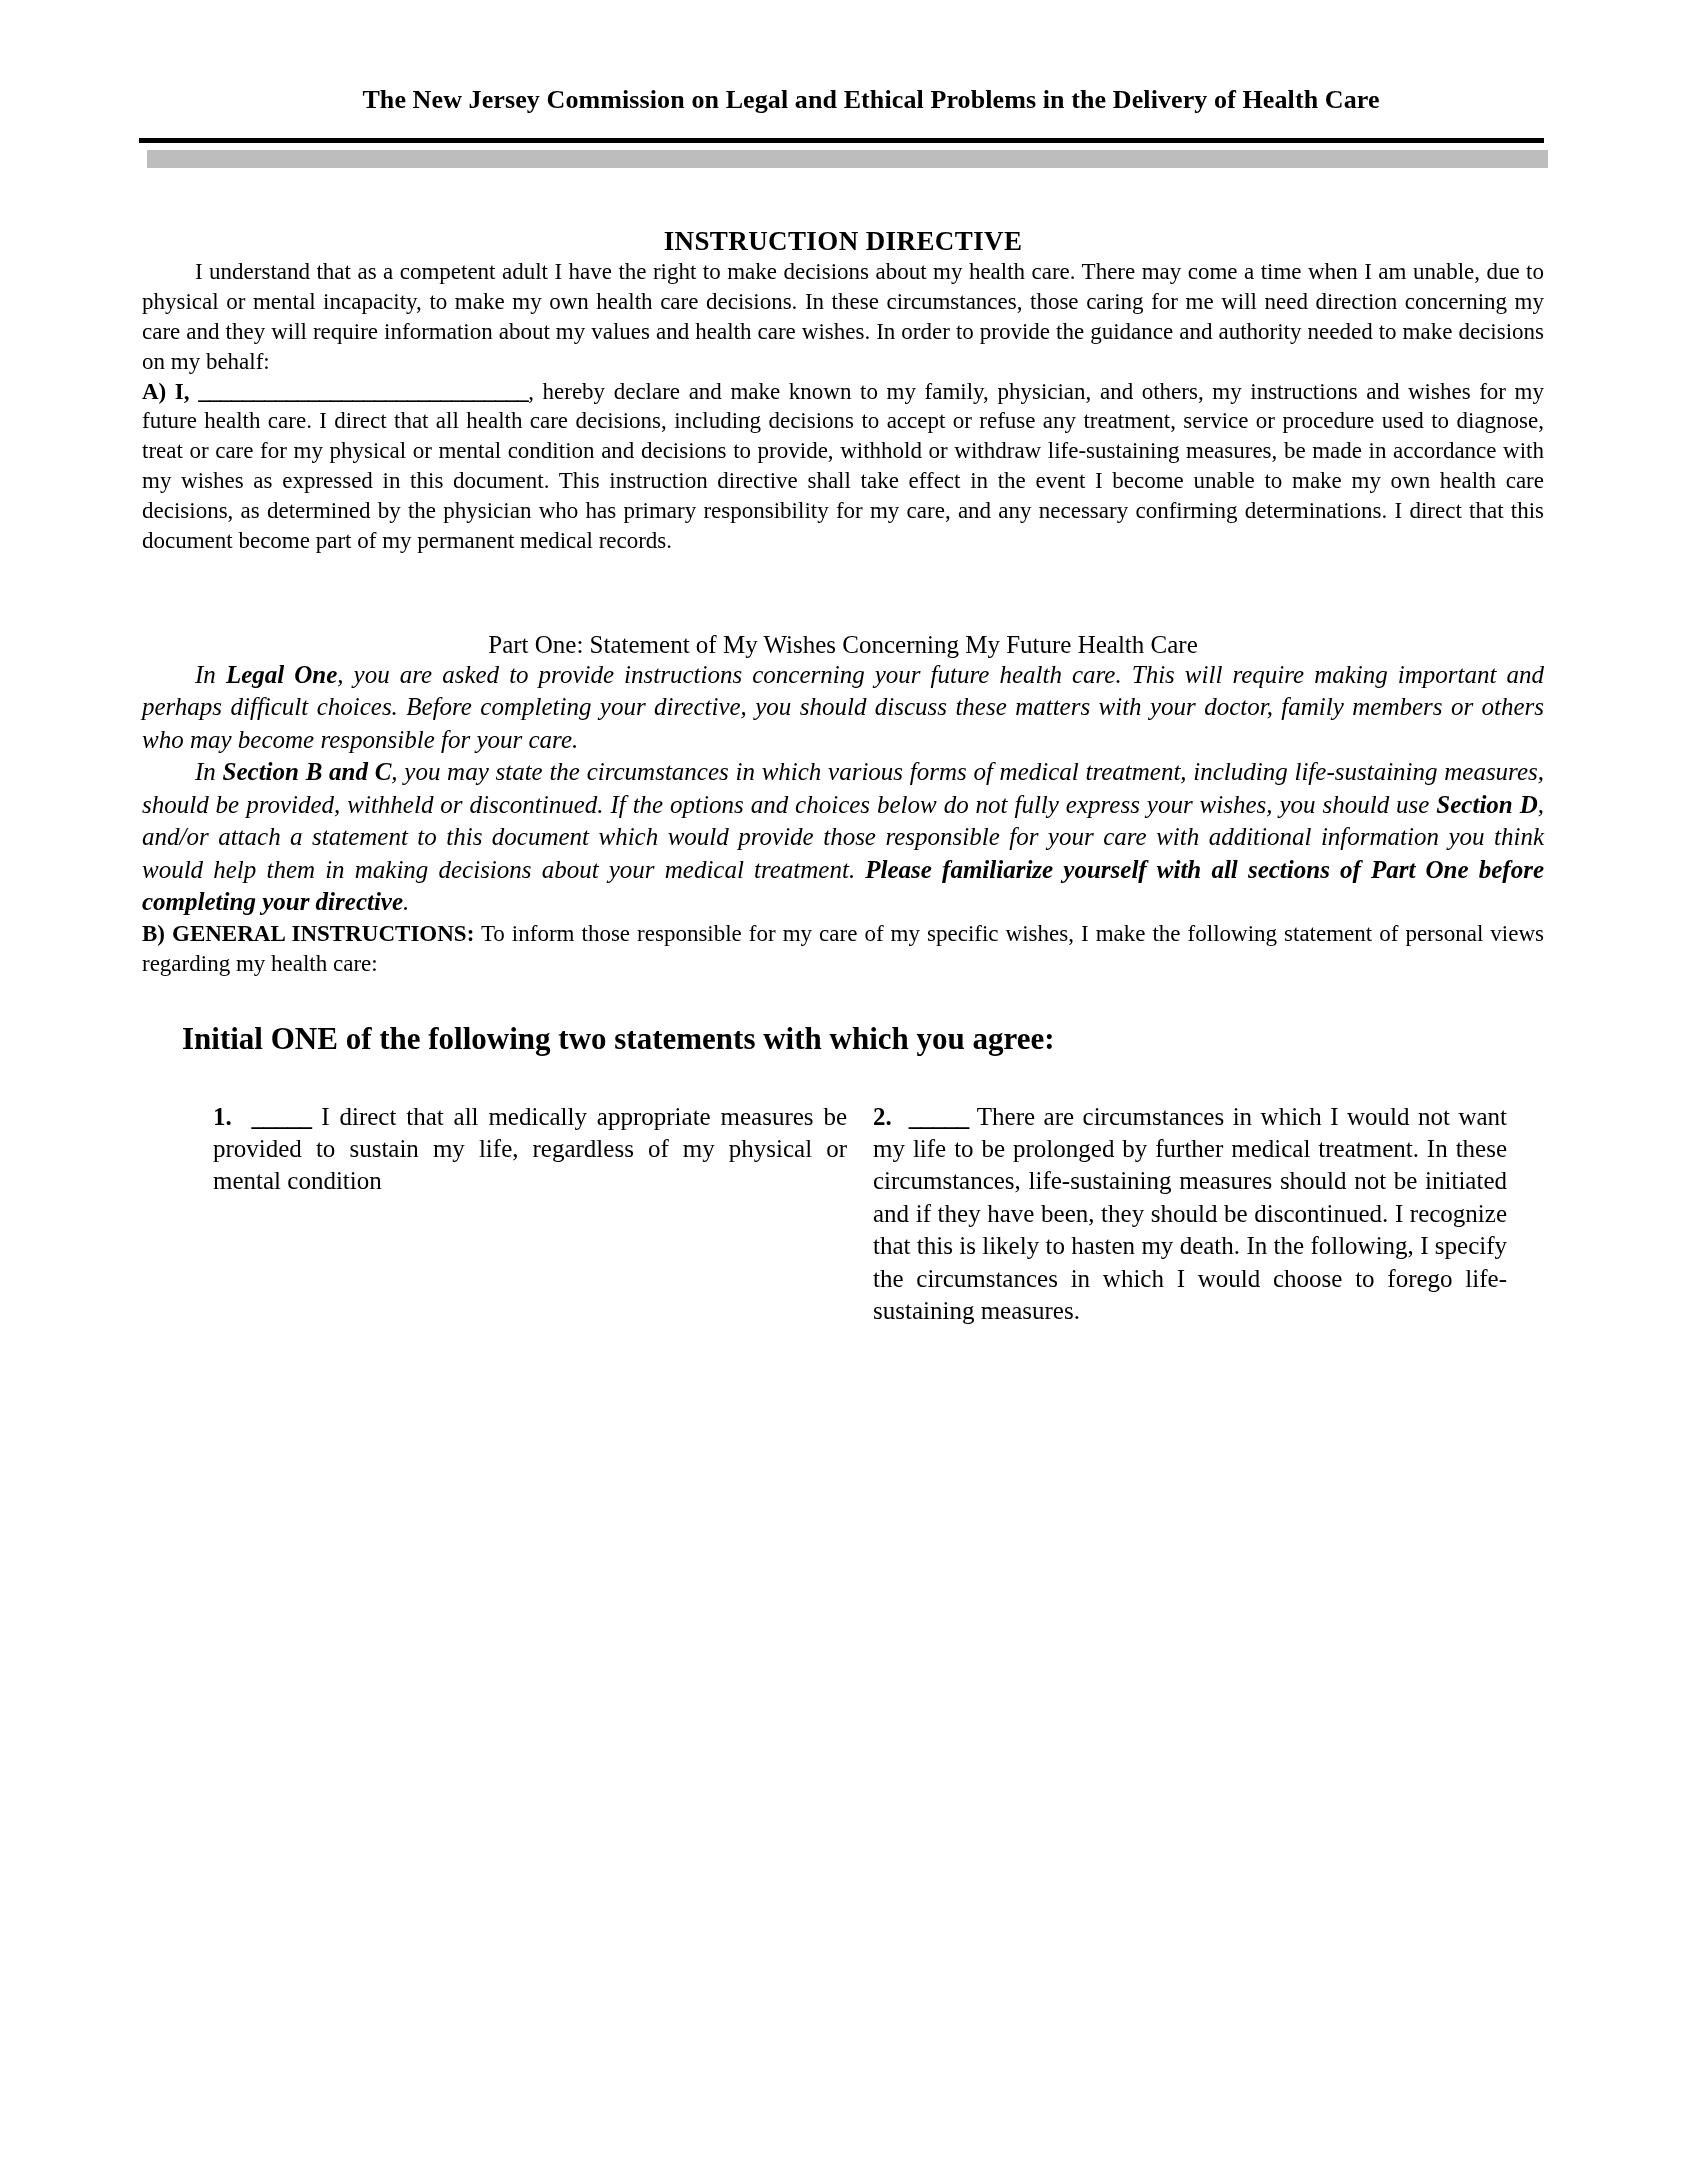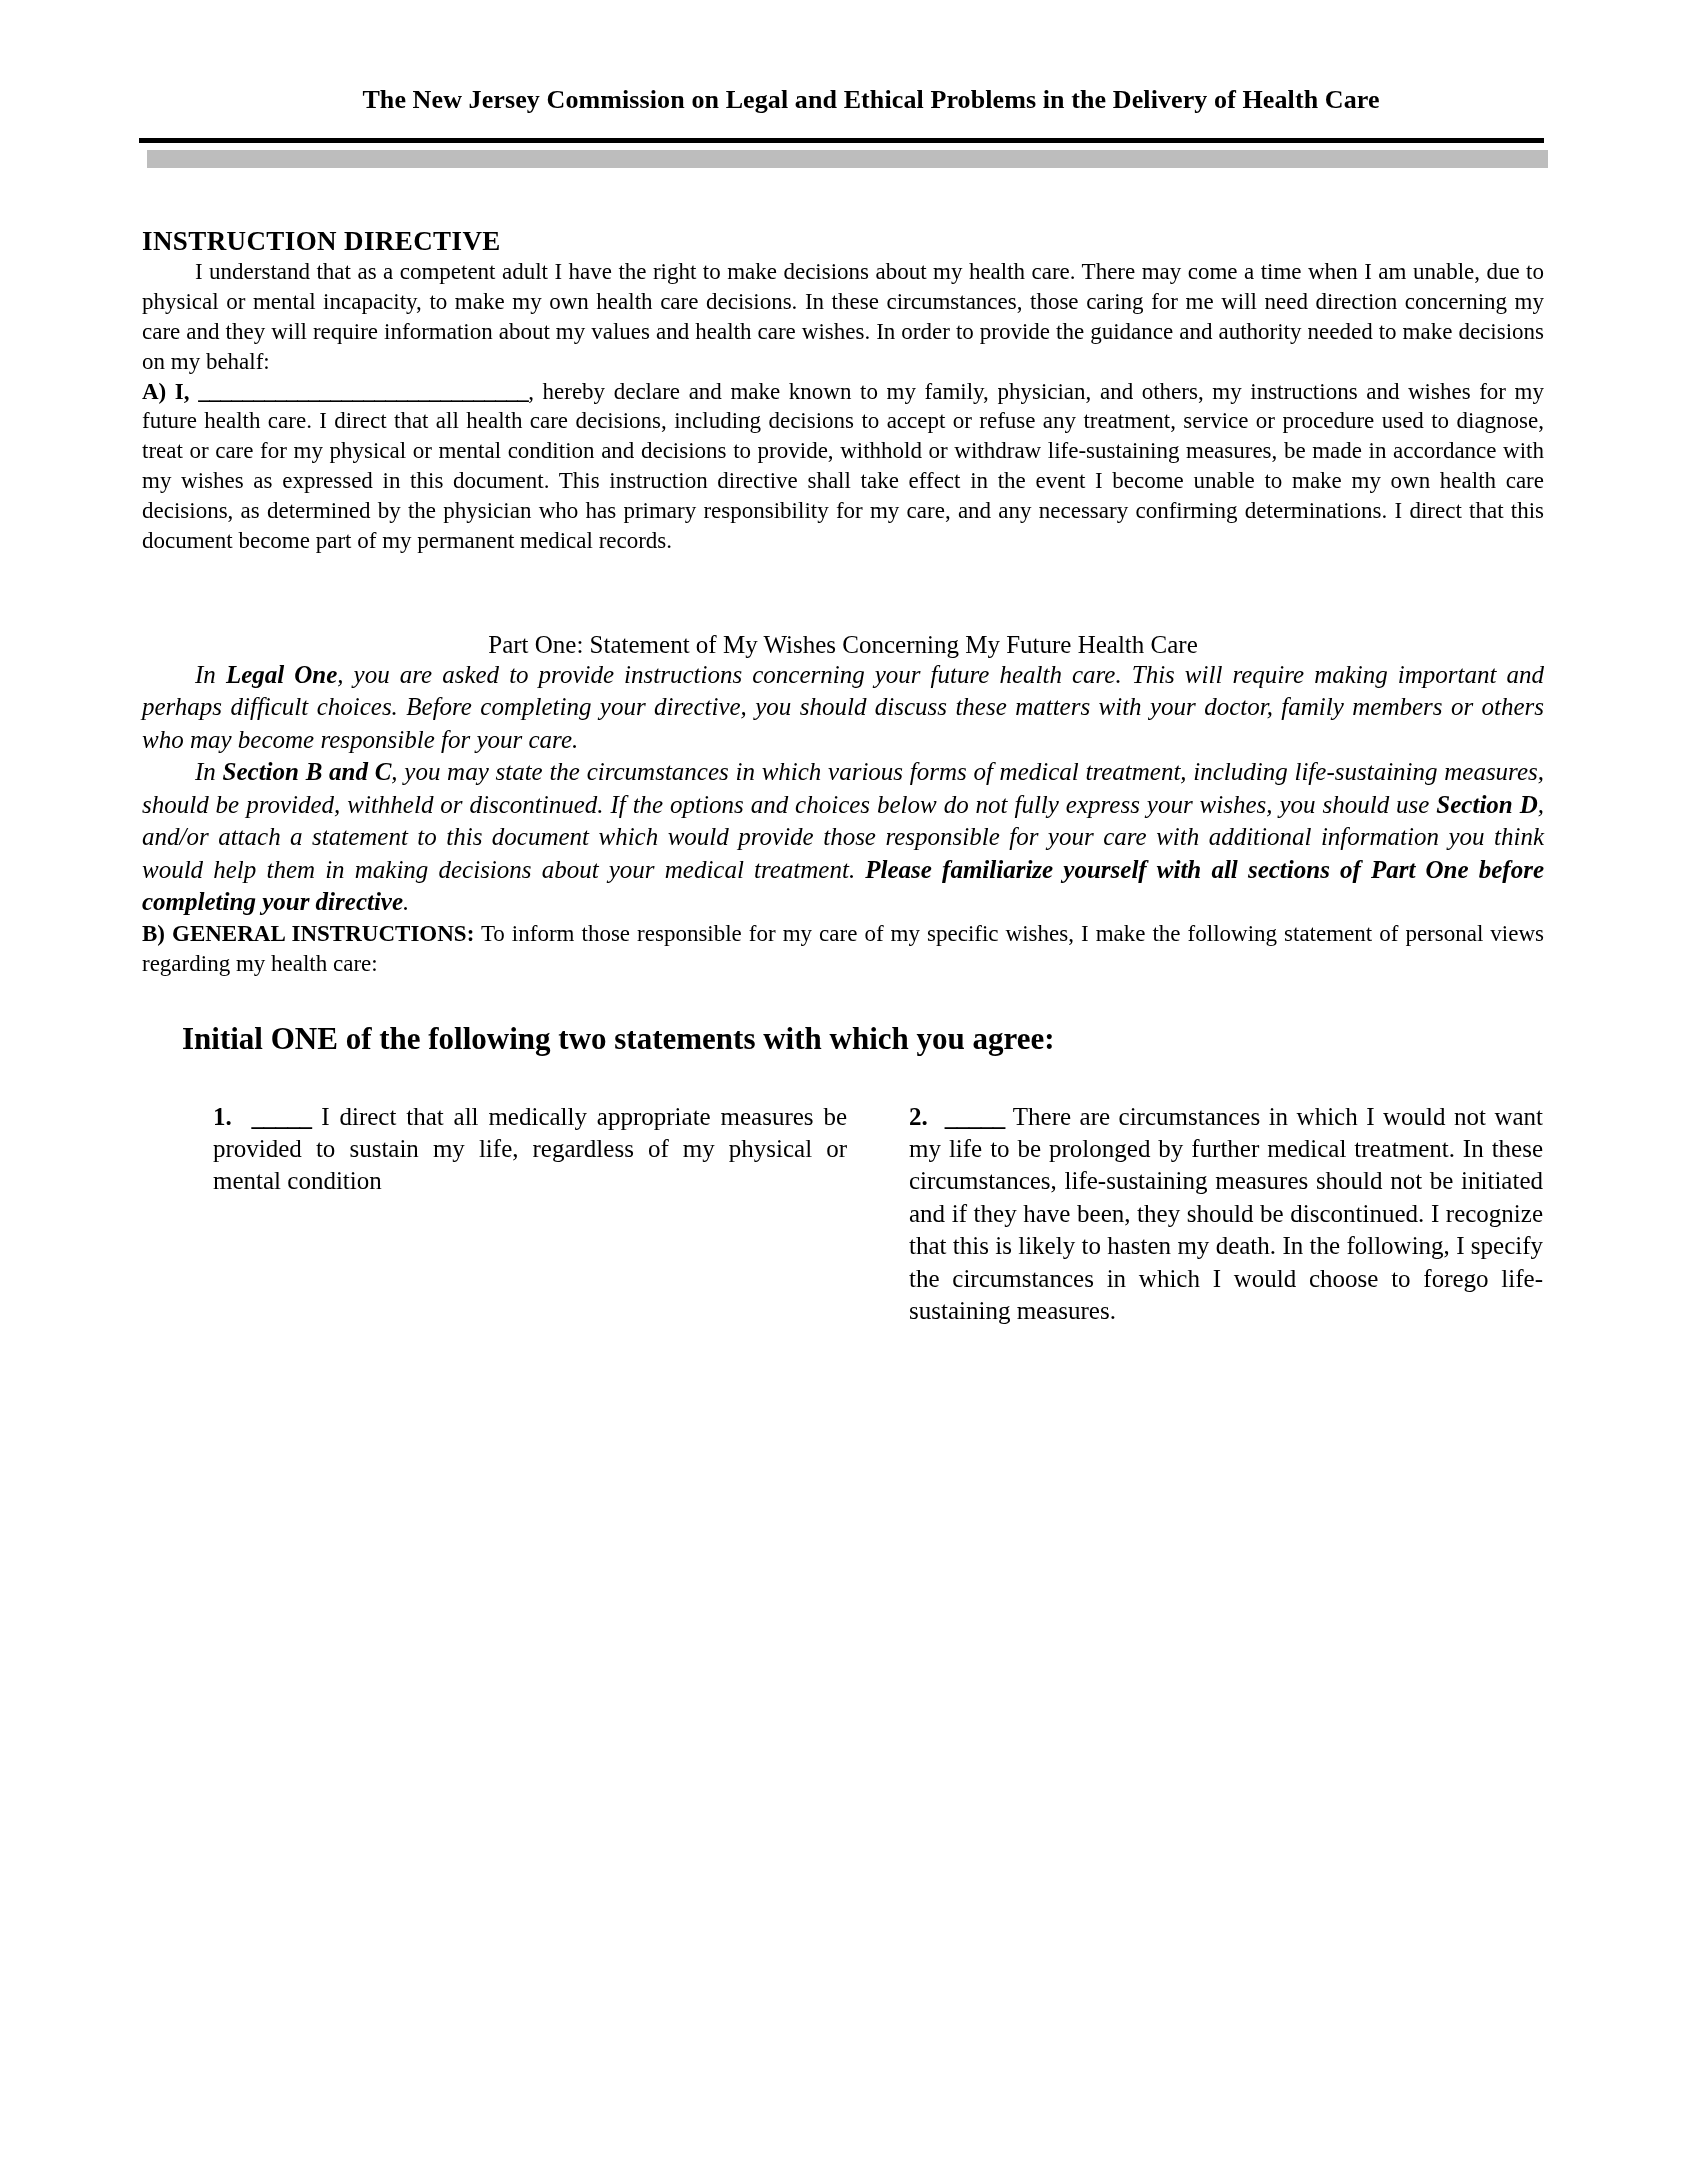--- a/index.html
+++ b/index.html
@@ -60,21 +60,21 @@
 
   
   .content {
     position: absolute;
     left: 142px;
     top: 0;
     width: 1402px;
   }
 
   .doc-title {
-    text-align: left;
+    text-align: center;
     font-weight: bold;
     font-size: 27px;
     letter-spacing: 0.4px;
     margin-top: 226px;
   }
 
   p.body-par {
     font-size: 23px;
     line-height: 1.30;
     text-align: justify;
@@ -120,21 +120,21 @@
     font-weight: bold;
     margin-top: 42px;
     margin-left: 40px;
   }
 
   .two-col {
     display: flex;
     margin-top: 44px;
     margin-left: 71px;
     width: 1331px;
-    gap: 62px;
+    gap: 26px;
   }
   .col {
     width: 634px;
     font-size: 25px;
     line-height: 1.295;
     text-align: justify;
   }
 
   .footer {
     position: absolute;

